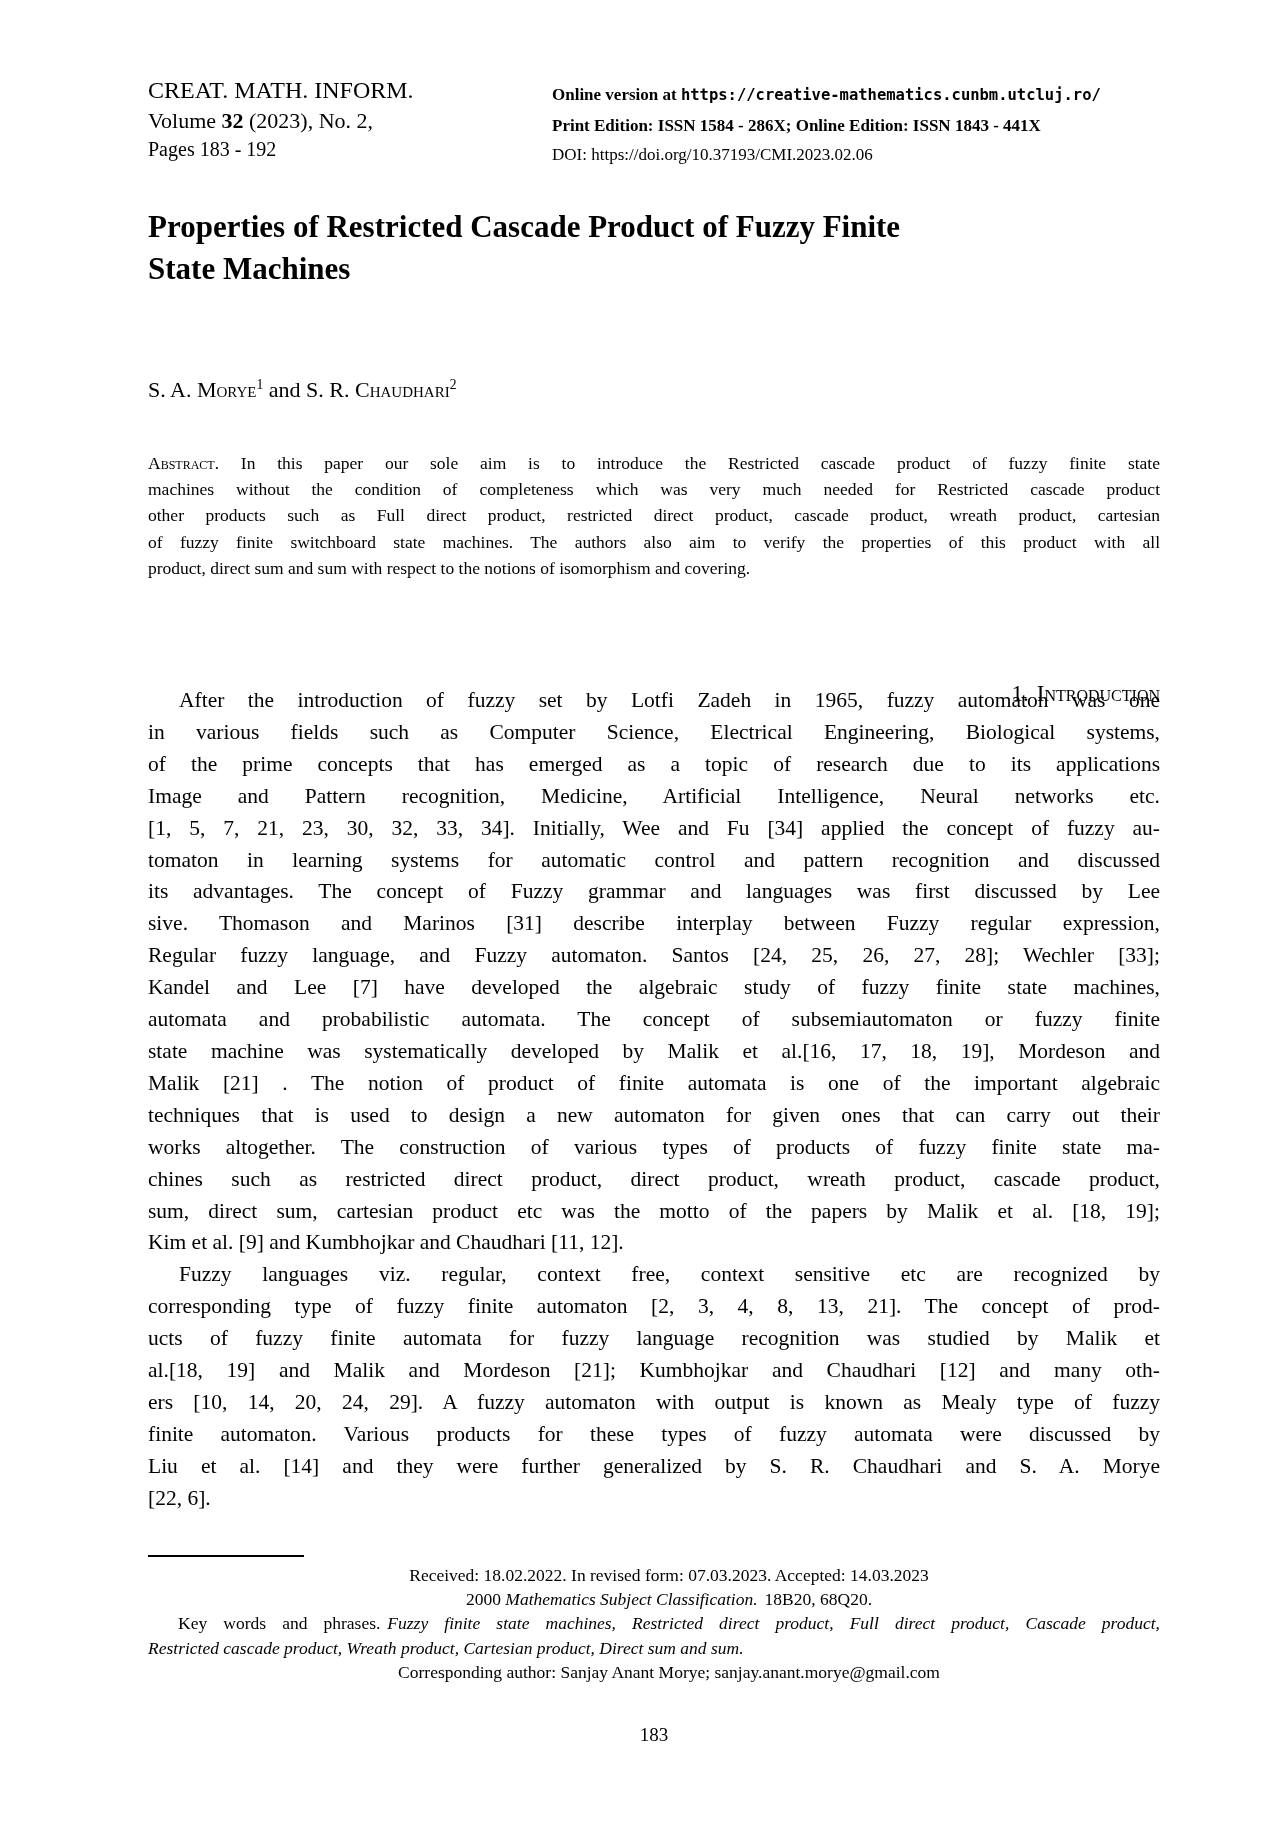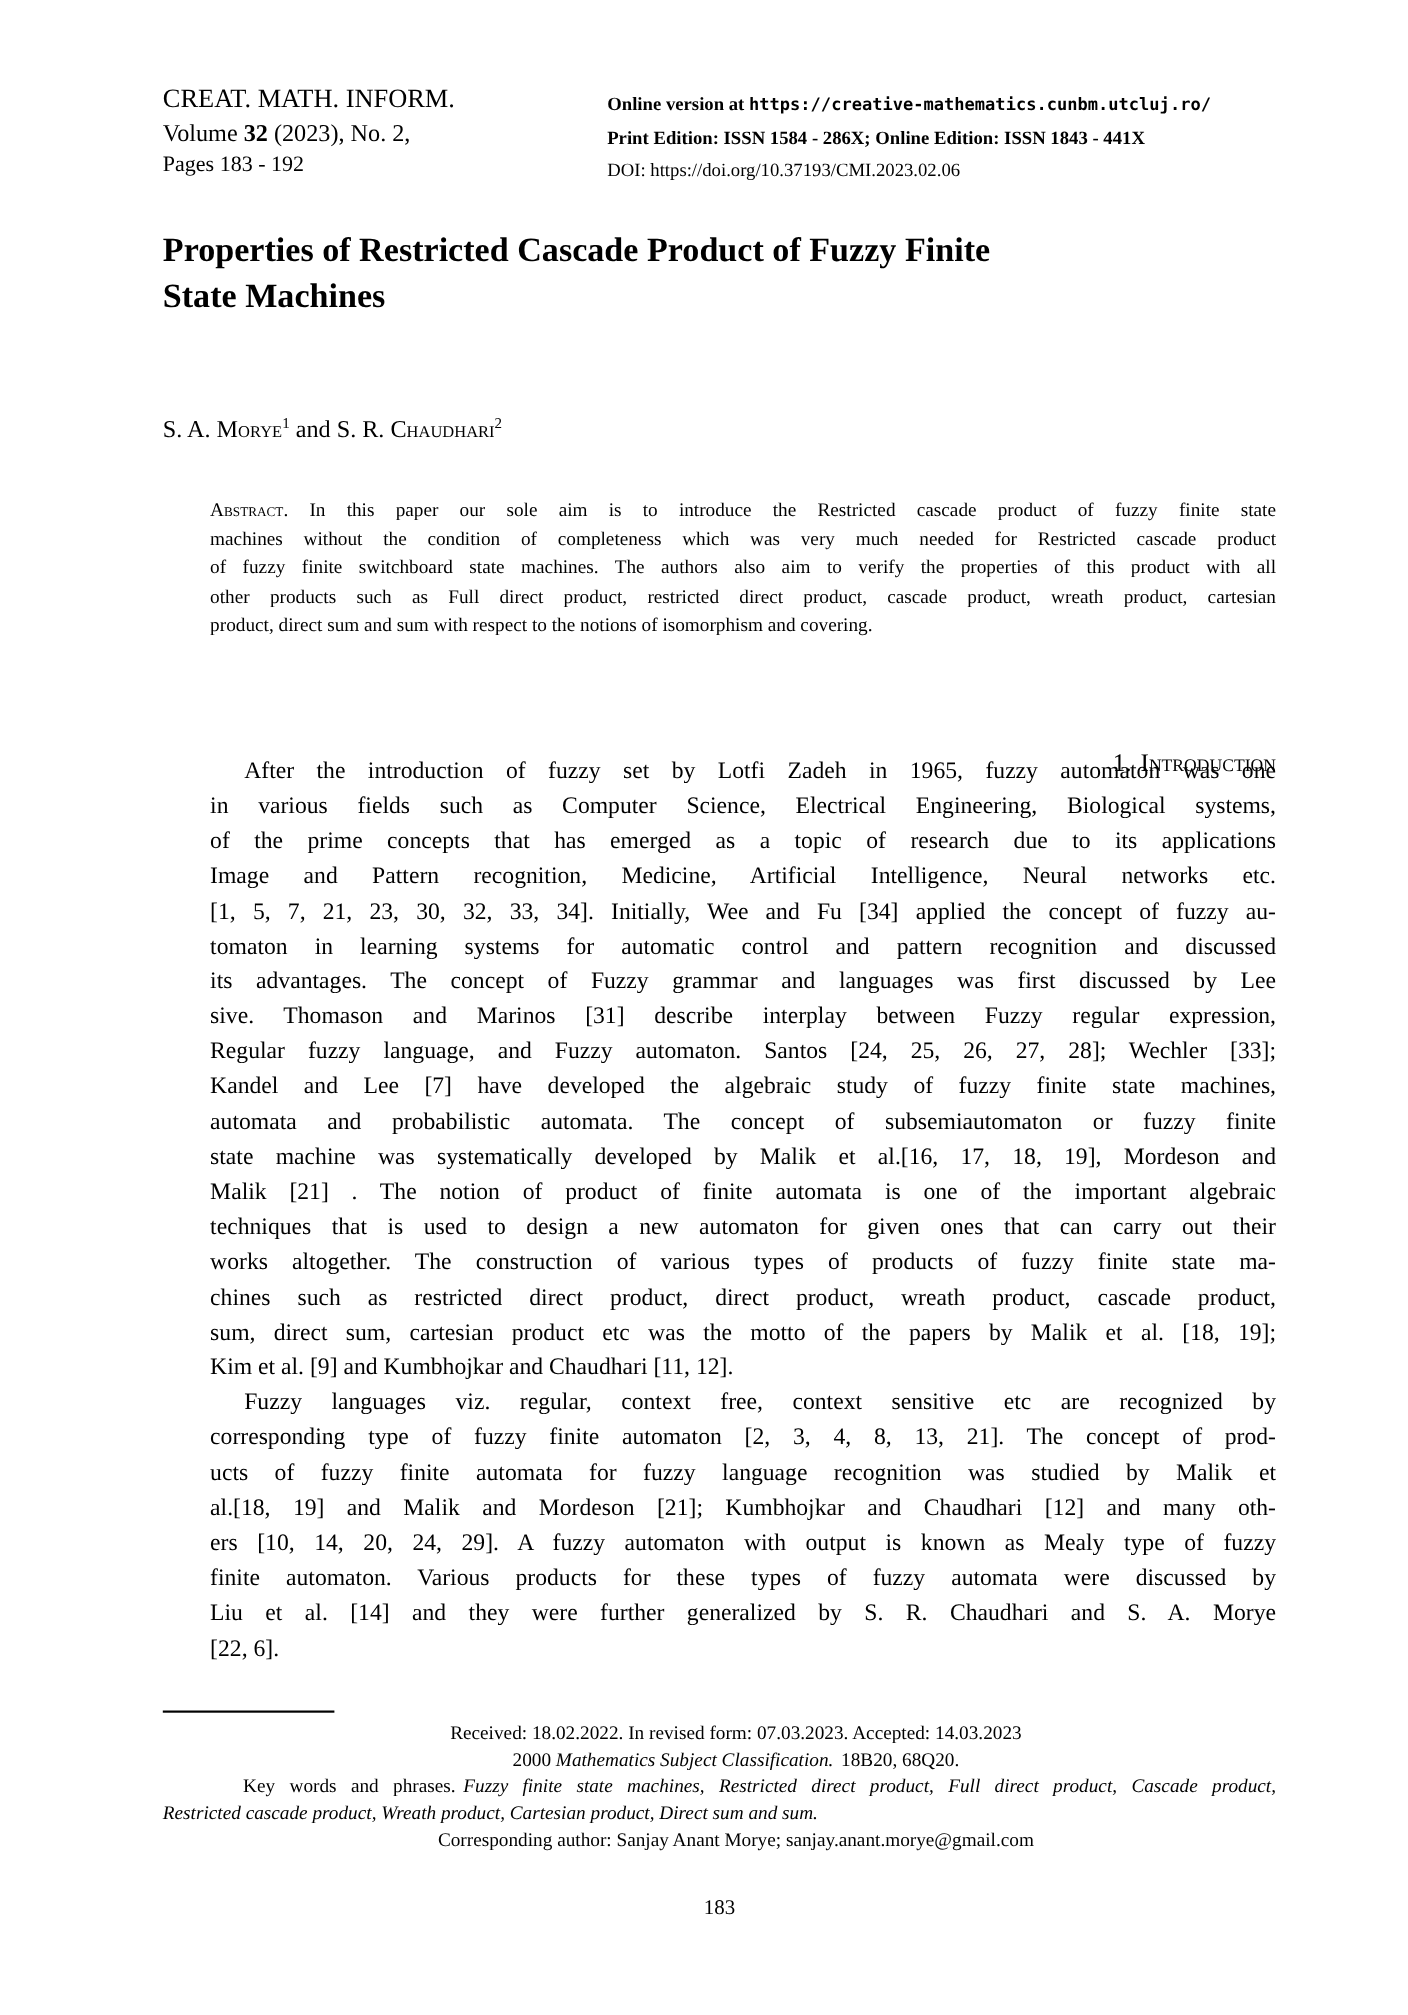--- a/index.html
+++ b/index.html
@@ -30,21 +30,21 @@
 
   
   #abstract { top: 450px; font-size: 17.5px; line-height: 26.2px; }
 
   
   #section-heading { top: 647px; text-align: right; font-size: 23px; margin-top: 34px; }
   #section-heading .sc { margin-left: 8px; }
 
   
   #intro { top: 685px; font-size: 21.5px; line-height: 31.9px; }
-  .jline { text-align: justify; text-align-last: justify; margin-left: 43px; }
+  .jline { text-align: justify; text-align-last: justify; }
   .jline.last { text-align-last: left; }
   .para > .jline:first-child { text-indent: 31px; }
 
   
   #fnrule { top: 1555px; left: 148px; width: 156px; border-top: 2px solid #000; height: 0; }
   #footnotes { top: 1563px; font-size: 17.5px; line-height: 24.2px; }
   .fn-indent { text-indent: 30px; text-align: center; }
   .gap-r { margin-right: 7px; }
 
   
@@ -69,22 +69,22 @@
   <div>Properties of Restricted Cascade Product of Fuzzy Finite</div>
   <div>State Machines</div>
 </div>
 
 <div id="authors" class="abs col"><span class="sc">S. A. Morye</span><sup>1</sup><span> and </span><span class="sc">S. R. Chaudhari</span><sup>2</sup></div>
 
 <div id="abstract" class="abs col">
   <div class="jline"><span class="sc">Abstract.</span><span> In this paper our sole aim is to introduce the Restricted cascade product of fuzzy finite state</span></div>
   <div>
       <div class="jline">machines without the condition of completeness which was very much needed for Restricted cascade product</div>
+      <div class="jline">other products such as Full direct product, restricted direct product, cascade product, wreath product, cartesian</div>
       <div class="jline">of fuzzy finite switchboard state machines. The authors also aim to verify the properties of this product with all</div>
-      <div class="jline">other products such as Full direct product, restricted direct product, cascade product, wreath product, cartesian</div>
       <div class="jline last">product, direct sum and sum with respect to the notions of isomorphism and covering.</div>
     </div>
 </div>
 
 <div id="section-heading" class="abs col"><span>1.</span><span class="sc">Introduction</span></div>
 
 <div id="intro" class="abs col">
   <div class="para">
       <div class="jline">After the introduction of fuzzy set by Lotfi Zadeh in 1965, fuzzy automaton was one</div>
       <div class="jline">in various fields such as Computer Science, Electrical Engineering, Biological systems,</div>

